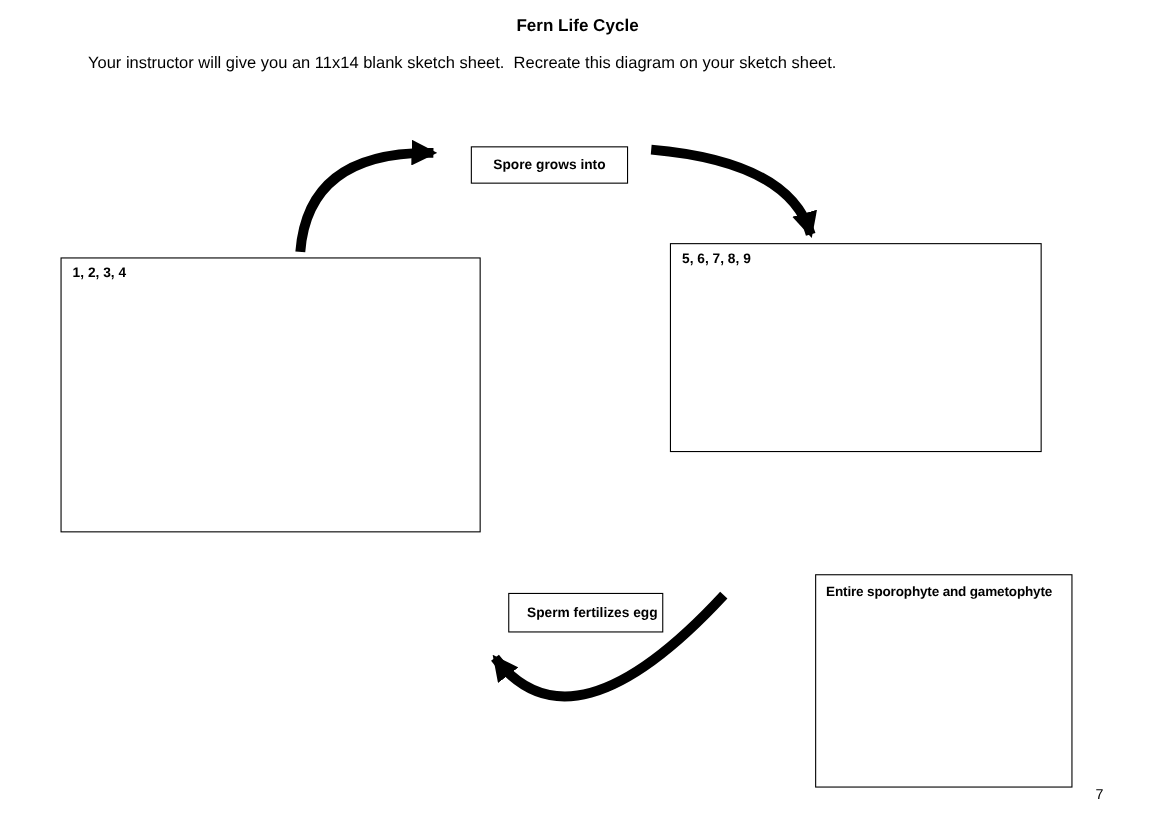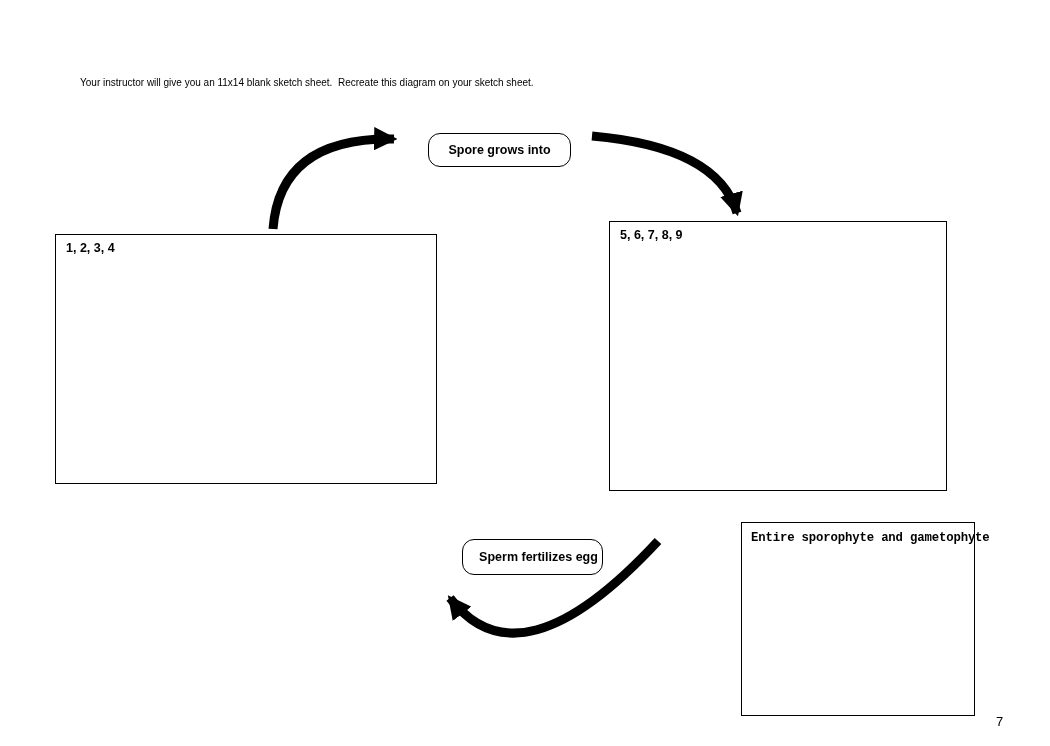--- a/index.html
+++ b/index.html
@@ -17,67 +17,66 @@
     position: absolute;
     top: 15px; left: 0;
     width: 1050px;
     text-align: center;
     font-size: 15.5px;
     font-weight: bold;
   }
   .instructions {
     position: absolute;
     top: 49px; left: 80px;
-    font-size: 10px;
+    font-size: 15px;
     white-space: pre-wrap;
-    margin-top: 28px;
   }
   .arrows {
     position: absolute;
     top: 0; left: 0;
     width: 1050px; height: 746px;
     pointer-events: none;
   }
   .box {
     position: absolute;
     border: 1.5px solid var(--ink);
     background: var(--paper);
   }
   .label-box {
     display: flex;
     align-items: center;
     justify-content: center;
     font-size: 12.5px;
     font-weight: bold;
     text-align: center;
-    border-radius: 12px;
   }
   .big-box {
     font-size: 12.5px;
     font-weight: bold;
     padding: 6px 10px;
   }
   .big-box .corner-label { white-space: nowrap; }
   #spore-box   { left: 428px; top: 133px; width: 143px; height: 34px; }
   #left-box    { left: 55px;  top: 234px; width: 382px; height: 250px; }
-  #right-box   { left: 609px; top: 221px; width: 338px; height: 270px; }
+  #right-box   { left: 609px; top: 221px; width: 338px; height: 190px; }
   #sperm-box   { left: 462px; top: 539px; width: 141px; height: 36px; padding-left: 12px; }
-  #entire-box  { left: 741px; top: 522px; width: 234px; height: 194px; padding: 8px 9px; font-family: Liberation Mono, monospace; }
+  #entire-box  { left: 741px; top: 522px; width: 234px; height: 194px; padding: 8px 9px; }
   #entire-box .corner-label { font-size: 12.3px; letter-spacing: -0.15px; }
   .page-number {
     position: absolute;
     left: 996px; top: 714px;
     font-size: 13px;
   }
 </style>
 </head>
 <body>
 
 <div class="page">
 
+  <div class="title">Fern Life Cycle</div>
 
   <div class="instructions">Your instructor will give you an 11x14 blank sketch sheet.  Recreate this diagram on your sketch sheet.</div>
 
   <svg class="arrows" viewBox="0 0 1050 746" xmlns="http://www.w3.org/2000/svg" aria-hidden="true">
     <defs>
       <marker id="ah" viewBox="0 0 10 10" refX="8.5" refY="5" markerWidth="2.6" markerHeight="2.6" orient="auto" markerUnits="strokeWidth">
         <path d="M 0 0 L 10 5 L 0 10 z" fill="#000000"></path>
       </marker>
     </defs>
     <path d="M 273 229 Q 280 137 394 139" fill="none" stroke="#000000" stroke-width="9" marker-end="url(#ah)"></path>

